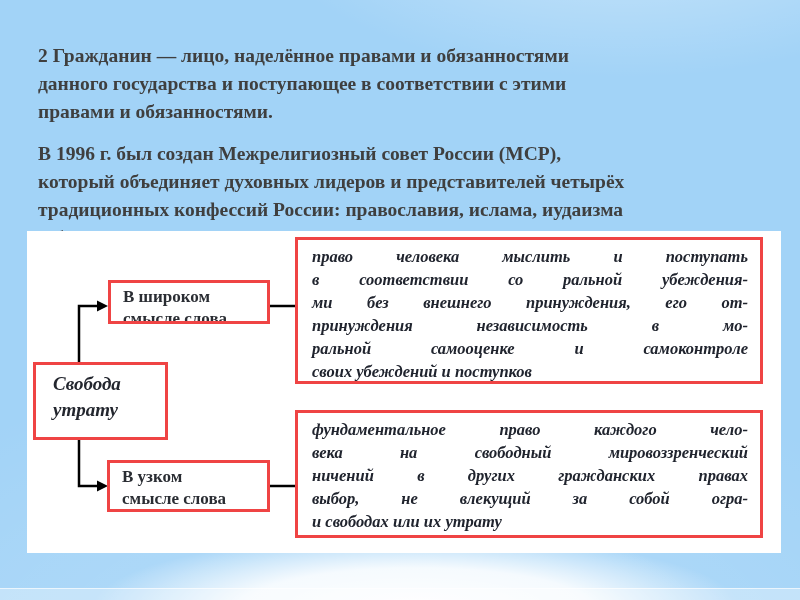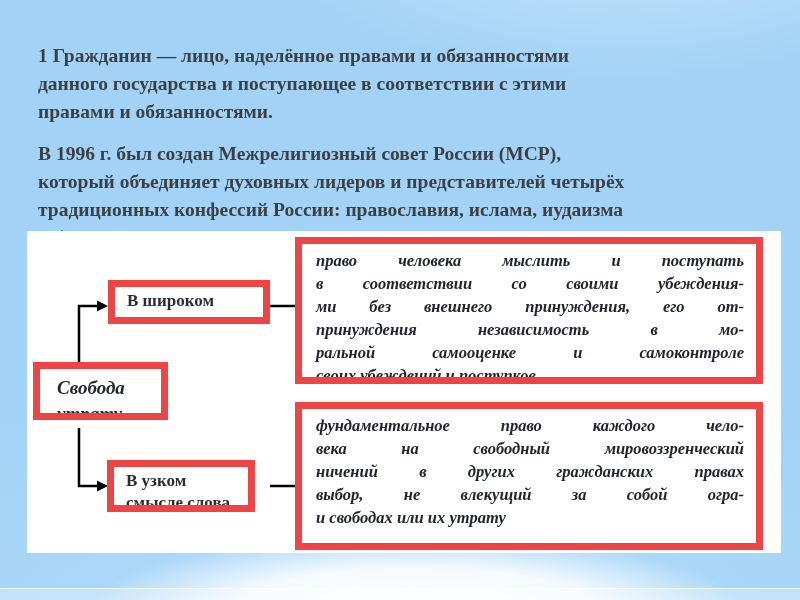--- a/index.html
+++ b/index.html
@@ -27,51 +27,51 @@
   }
   .intro .para{margin:0 0 14px 0;}
   
   .panel{
     position:absolute;left:27px;top:231px;width:754px;height:322px;
     background:#ffffff;
   }
   .connectors{position:absolute;left:0;top:0;}
   .dbox{
     position:absolute;box-sizing:border-box;background:#ffffff;
-    border:7px solid #ef4444;color:#1d1d1d;overflow:hidden;
+    border:3px solid #ef4444;color:#1d1d1d;overflow:hidden;
   }
   .root-box{
-    left:6px;top:131px;width:135px;height:58px;
+    left:6px;top:131px;width:135px;height:78px;
     font-size:19px;font-weight:bold;font-style:italic;line-height:26px;
     padding:6px 0 0 17px;color:#23262e;
   }
   .branch-box{
     font-size:17px;font-weight:bold;line-height:22px;
     padding:3px 0 0 12px;color:#2a2d33;
   }
   .branch-broad{left:81px;top:49px;width:162px;height:44px;}
-  .branch-narrow{left:80px;top:229px;width:148px;height:52px;}
+  .branch-narrow{left:80px;top:229px;width:163px;height:52px;}
   .def-box{
     left:268px;width:468px;
     font-size:16.5px;font-weight:bold;font-style:italic;
     line-height:23px;padding:5px 12px 0 14px;color:#20242e;
   }
   .def-broad{top:6px;height:147px;}
-  .def-narrow{top:171px;height:148px;}
+  .def-narrow{top:179px;height:128px;}
   .def-box .tline{text-align:justify;text-align-last:justify;}
   .def-box .tline:last-child{text-align-last:left;}
 </style>
 </head>
 <body>
 
 <div class="slide">
 
   <div class="intro">
     <div class="para">
-        <div class="tline">1 Гражданин — лицо, наделённое правами и обязанностями</div>
+        <div class="tline">2 Гражданин — лицо, наделённое правами и обязанностями</div>
         <div class="tline">данного государства и поступающее в соответствии с этими</div>
         <div class="tline">правами и обязанностями.</div>
       </div>
     <div class="para">
         <div class="tline">В 1996 г. был создан Межрелигиозный совет России (МСР),</div>
         <div class="tline">который объединяет духовных лидеров и представителей четырёх</div>
         <div class="tline">традиционных конфессий России: православия, ислама, иудаизма</div>
         <div class="tline">и буддизма.</div>
       </div>
   </div>
@@ -97,21 +97,21 @@
         <div class="tline">смысле слова</div>
       </div>
 
     <div class="dbox branch-box branch-narrow">
         <div class="tline">В узком</div>
         <div class="tline">смысле слова</div>
       </div>
 
     <div class="dbox def-box def-broad">
         <div class="tline">право человека мыслить и поступать</div>
-        <div class="tline">в соответствии со своими убеждения-</div>
+        <div class="tline">в соответствии со ральной убеждения-</div>
         <div class="tline">ми без внешнего принуждения, его от-</div>
         <div class="tline">принуждения независимость в мо-</div>
         <div class="tline">ральной самооценке и самоконтроле</div>
         <div class="tline">своих убеждений и поступков</div>
       </div>
 
     <div class="dbox def-box def-narrow">
         <div class="tline">фундаментальное право каждого чело-</div>
         <div class="tline">века на свободный мировоззренческий</div>
         <div class="tline">ничений в других гражданских правах</div>

